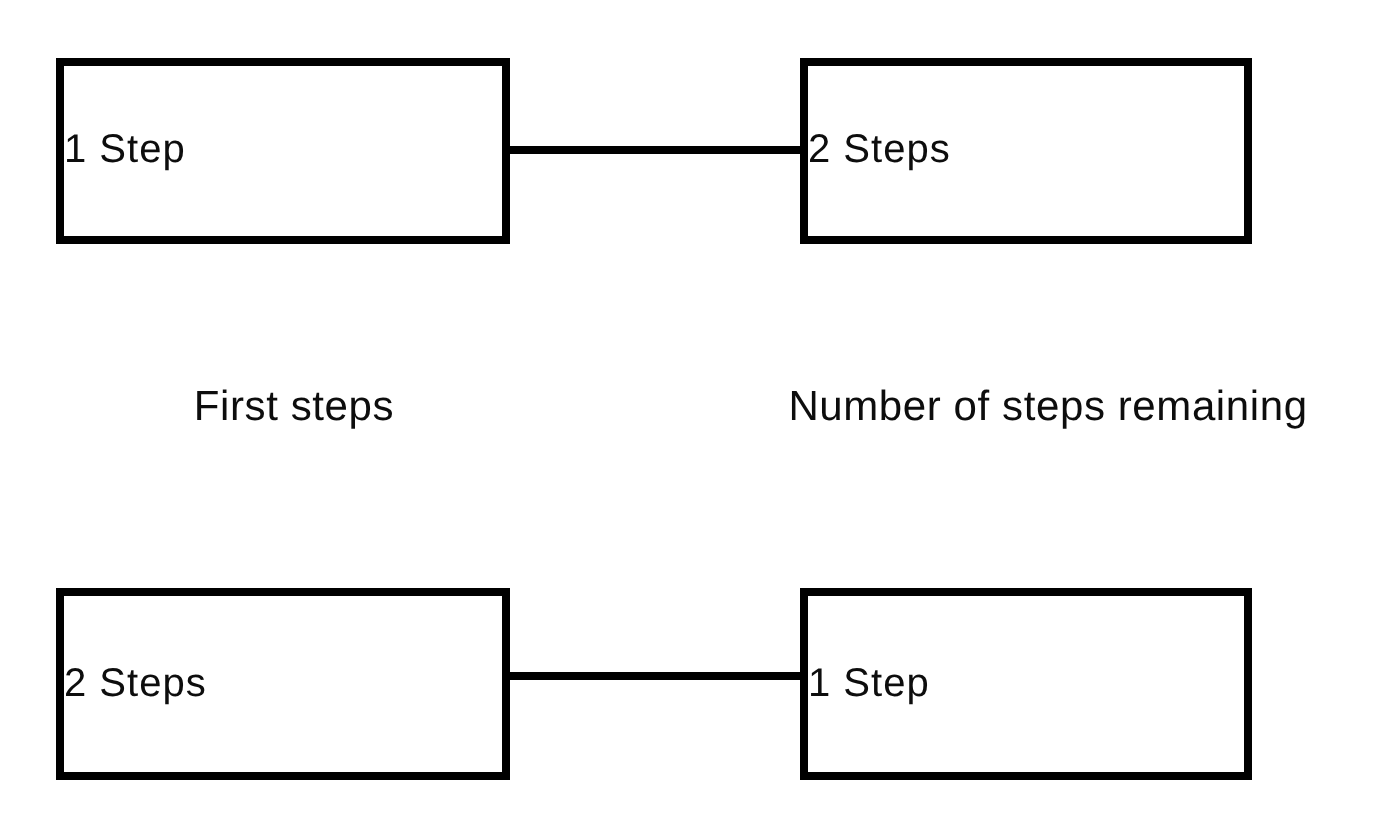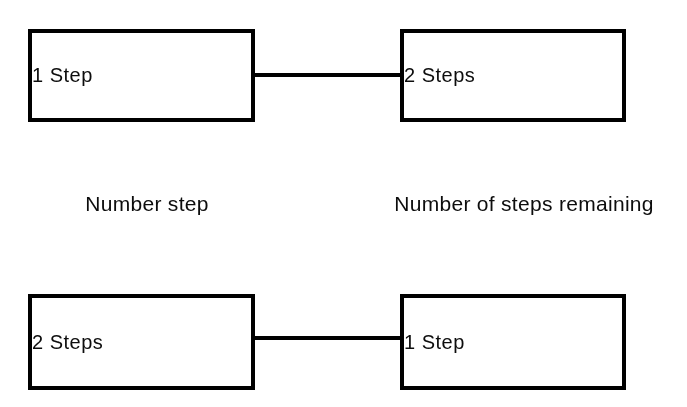--- a/index.html
+++ b/index.html
@@ -55,21 +55,21 @@
   <div class="box box-top-left">
     <span>1 Step</span>
   </div>
 
   <div class="connector connector-top"></div>
 
   <div class="box box-top-right">
     <span>2 Steps</span>
   </div>
 
-  <div class="caption caption-left">Number step</div>
+  <div class="caption caption-left">First steps</div>
 
   <div class="caption caption-right">Number of steps remaining</div>
 
   <div class="box box-bottom-left">
     <span>2 Steps</span>
   </div>
 
   <div class="connector connector-bottom"></div>
 
   <div class="box box-bottom-right">

